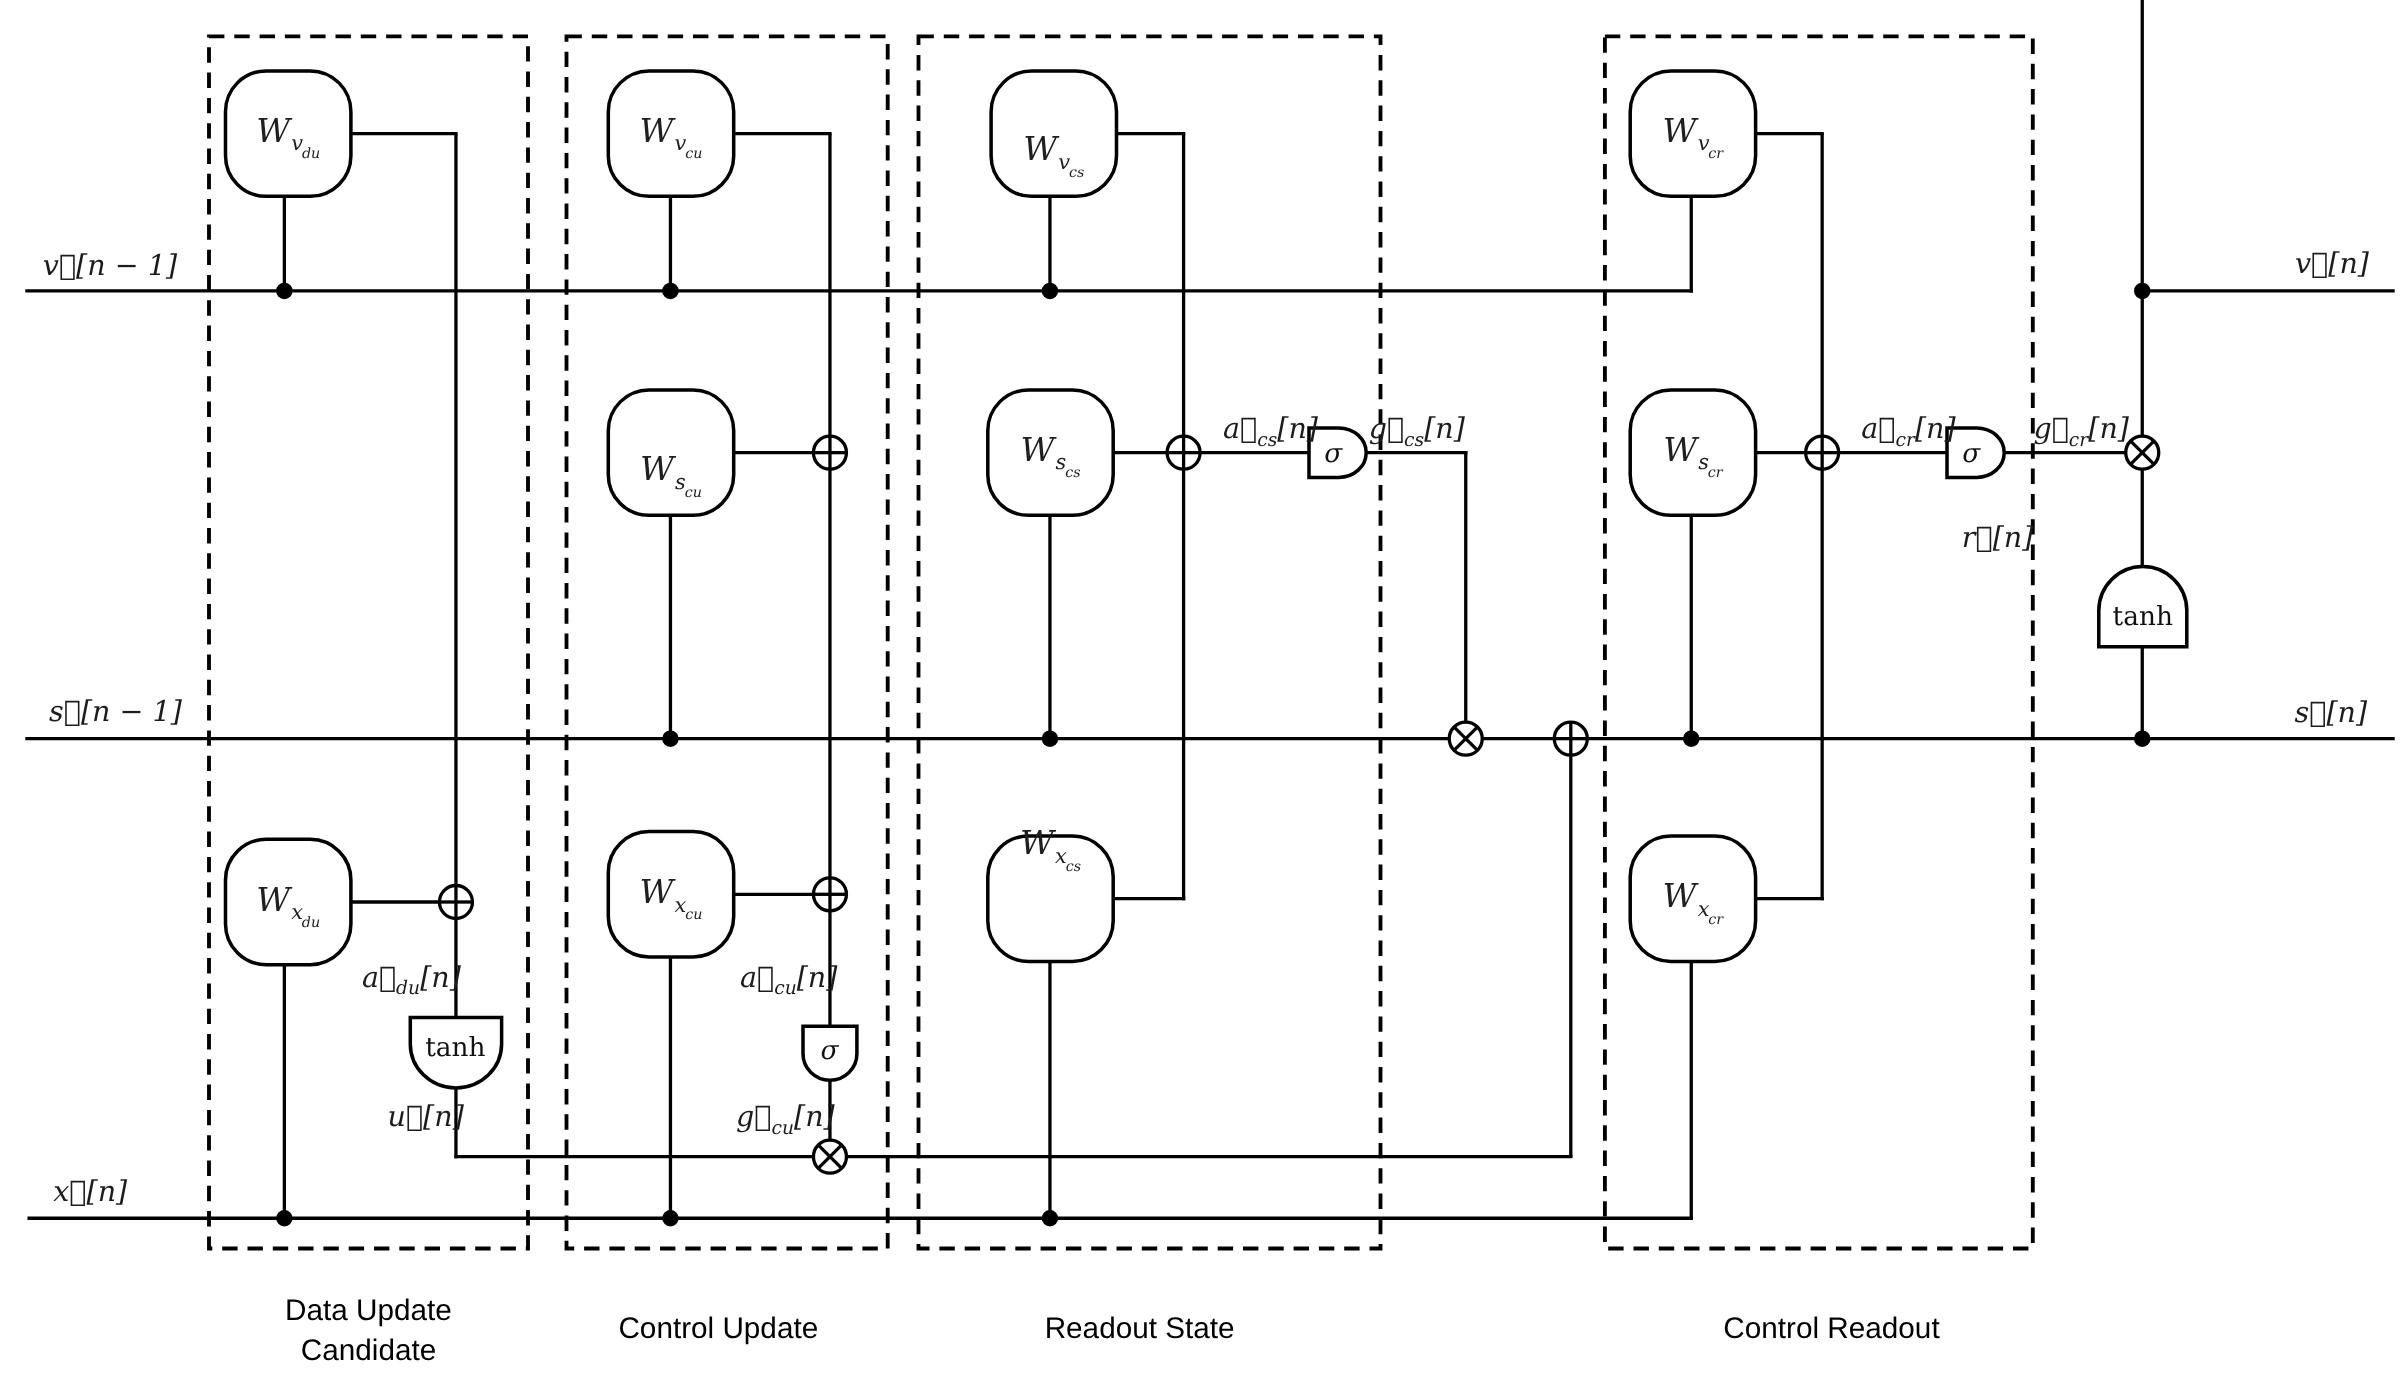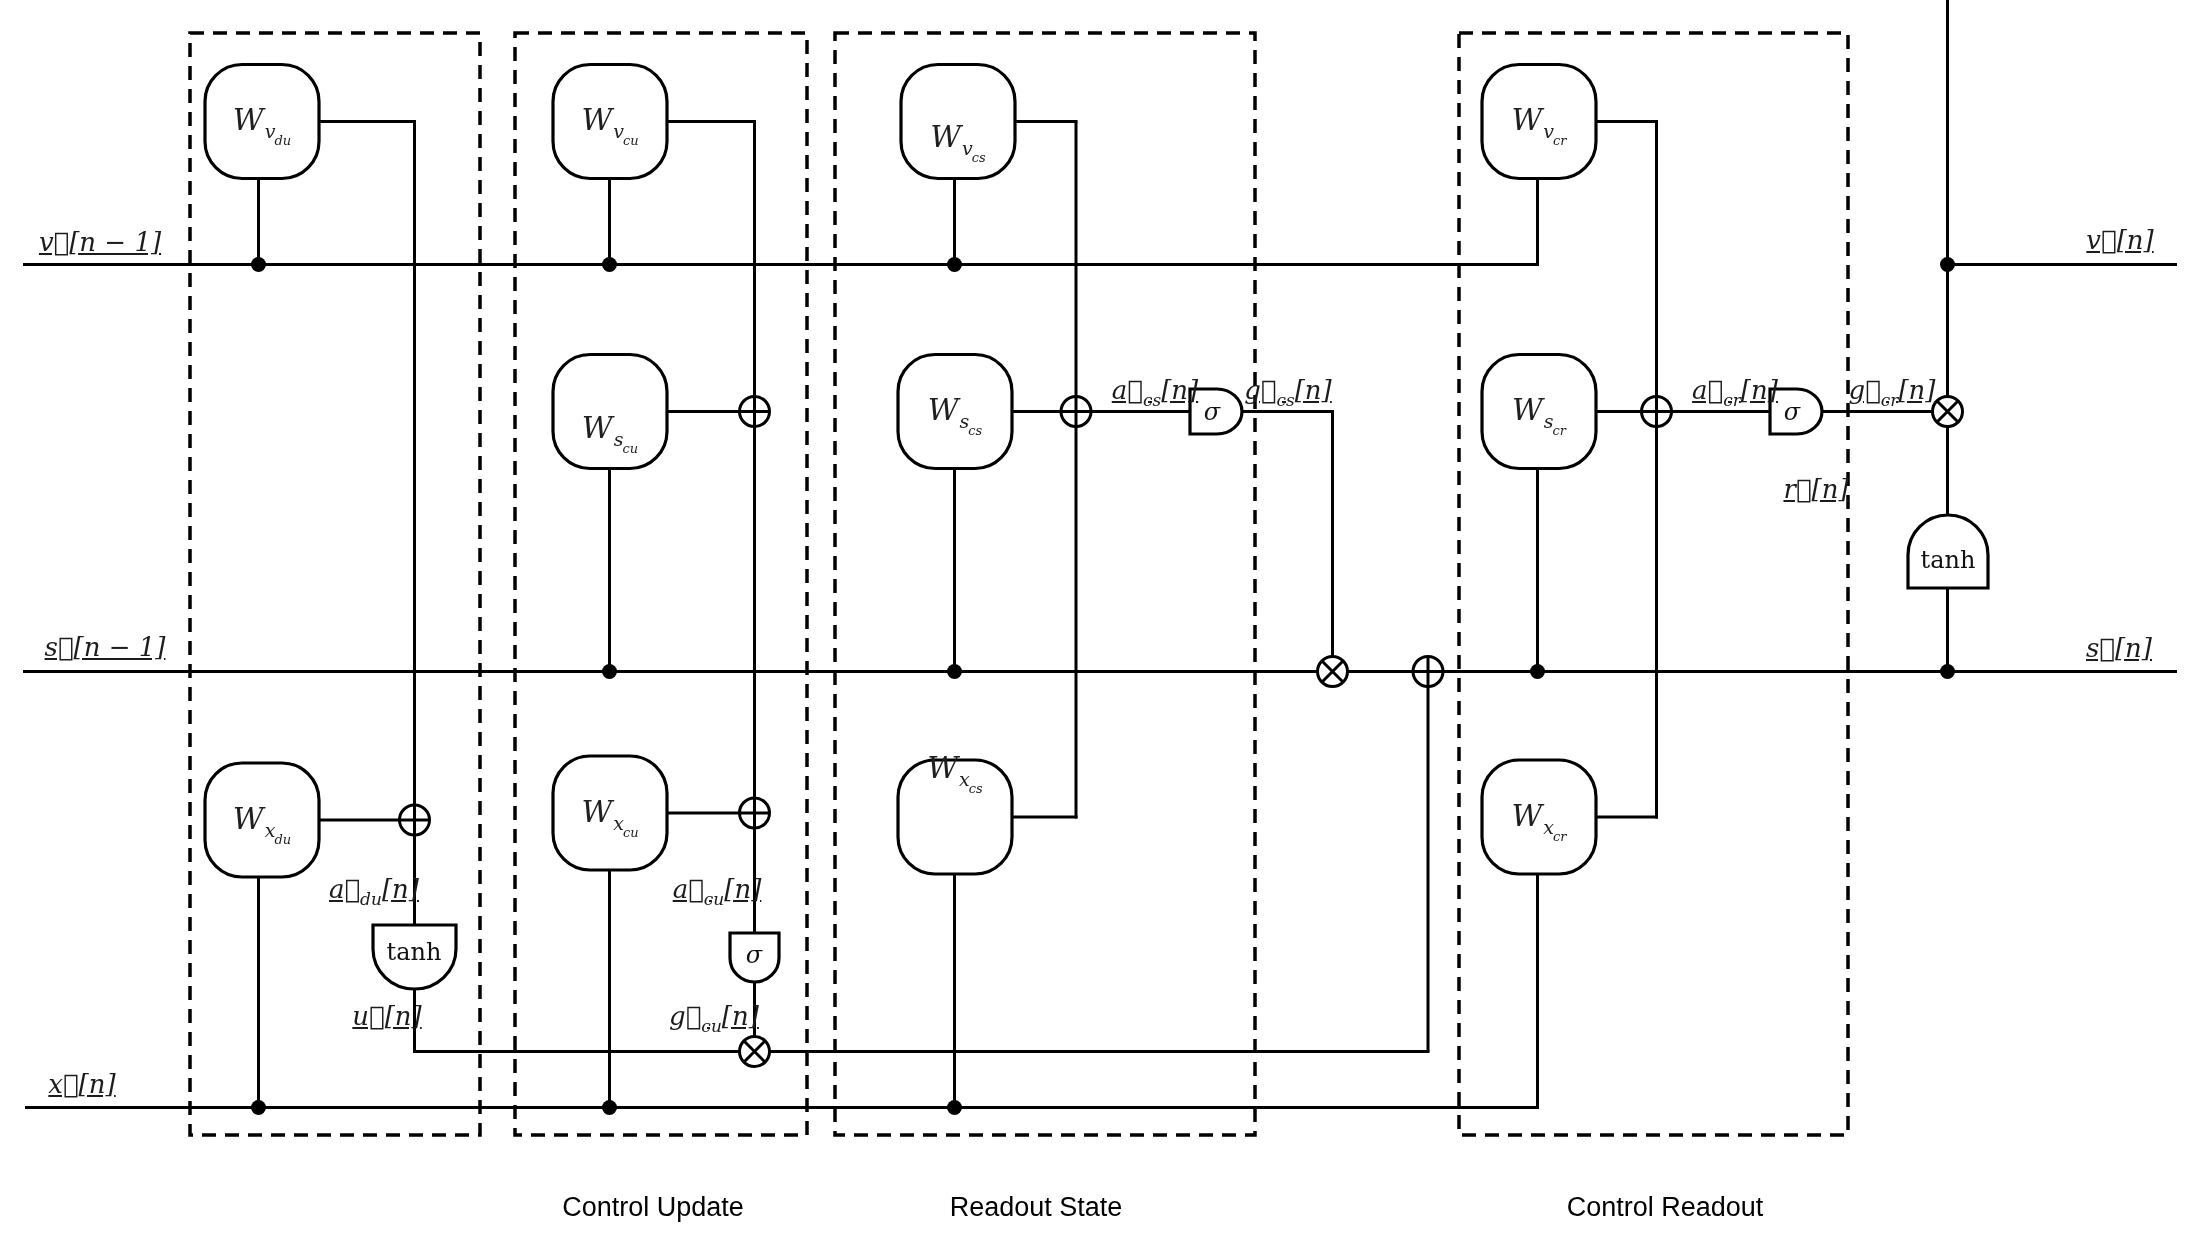--- a/index.html
+++ b/index.html
@@ -6,21 +6,21 @@
   .stage{position:relative;width:2186px;height:1240px;background:#ffffff;overflow:hidden;
          font-family:"DejaVu Serif",serif;}
   .stage svg{position:absolute;left:0;top:0;}
   
   .wlab{position:absolute;transform:translate(-50%,-55%);font:italic 30px "DejaVu Serif",serif;
         color:#1f1f1f;white-space:nowrap;}
   .wlab .s1{font-size:19px;font-style:italic;position:relative;top:8px;left:1px;}
   .wlab .s2{font-size:13px;font-style:italic;position:relative;top:15px;}
   
   .lbl{position:absolute;transform:translate(-50%,-50%);font:italic 26px "DejaVu Serif",serif;
-       color:#1c1c1c;white-space:nowrap;text-decoration:underline;}
+       color:#1c1c1c;white-space:nowrap;}
   .lbl .sb{font-size:17px;position:relative;top:7px;}
   
   .glab{position:absolute;transform:translate(-50%,-50%);font:24px "DejaVu Serif",serif;color:#111;
         white-space:nowrap;}
   .glab.sig{font-style:italic;}
   
   .cap{position:absolute;transform:translate(-50%,-50%);font:27px "Liberation Sans",sans-serif;
        color:#000;text-align:center;line-height:36px;white-space:nowrap;}
 </style>
 </head>
@@ -196,17 +196,18 @@
   <span class="lbl" style="left:1735px;top:390px"><span>a⃗</span><span class="sb">cr</span><span>[n]</span></span>
   <span class="lbl" style="left:1892px;top:390px"><span>g⃗</span><span class="sb">cr</span><span>[n]</span></span>
   <span class="lbl" style="left:1816px;top:489px"><span>r⃗</span><span class="sb"></span><span>[n]</span></span>
 
   <span class="glab" style="left:414px;top:952px">tanh</span>
   <span class="glab sig" style="left:754px;top:955px">σ</span>
   <span class="glab sig" style="left:1212px;top:412px">σ</span>
   <span class="glab sig" style="left:1792px;top:412px">σ</span>
   <span class="glab" style="left:1948px;top:560px">tanh</span>
 
+  <span class="cap" style="left:335px;top:1209px"><span>Data Update</span><br><span>Candidate</span></span>
   <span class="cap" style="left:653px;top:1207px">Control Update</span>
   <span class="cap" style="left:1036px;top:1207px">Readout State</span>
   <span class="cap" style="left:1665px;top:1207px">Control Readout</span>
 
 </div>
 
 </body></html>

